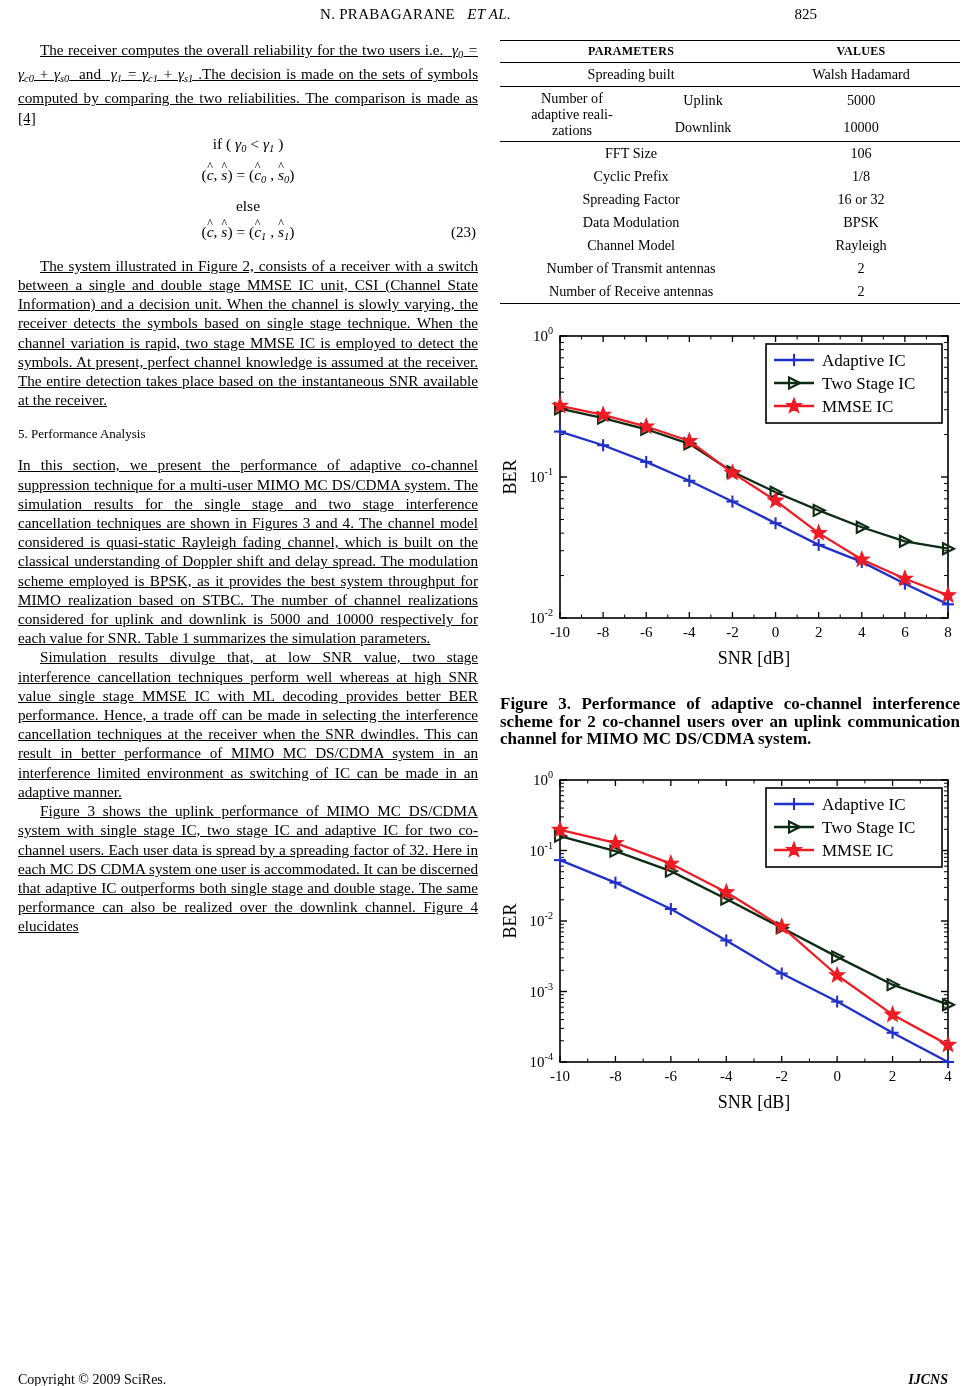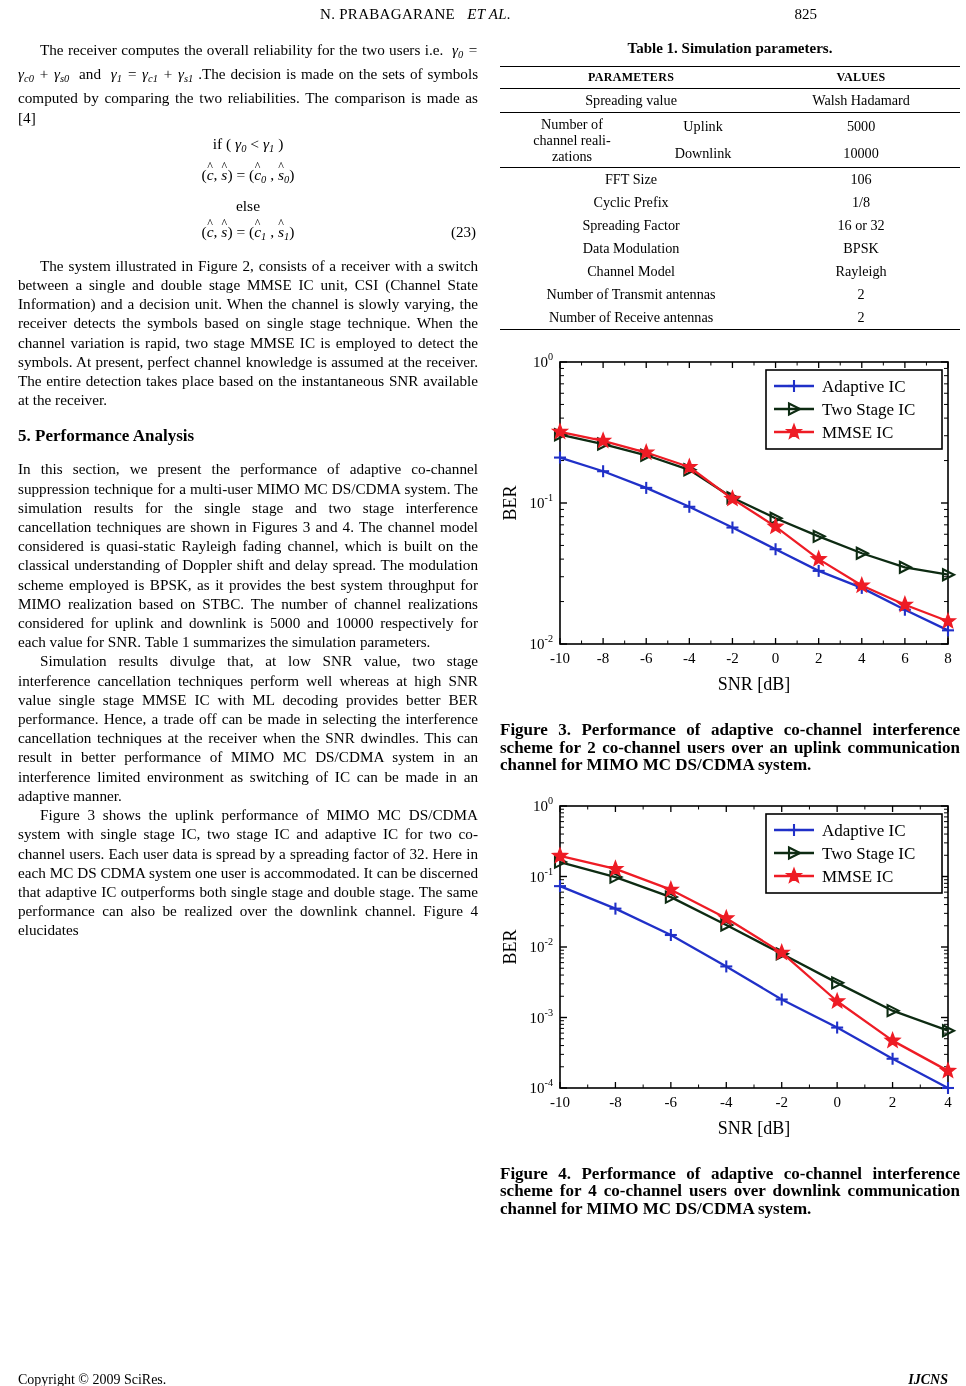--- a/index.html
+++ b/index.html
@@ -34,27 +34,28 @@
   }
 
   p.body{
     margin:0;
     font-size:15.2px;
     line-height:19.2px;
     text-align:justify;
     text-justify:inter-word;
     text-indent:22px;
     hyphens:manual;
+    text-decoration:underline;
   }
   p.body.noindent{text-indent:0;}
 
   h2.section{
     margin:17px 0 13px 0;
-    font-size:17px;
-    font-weight:bold;
+    font-size:13px;
+    font-weight:normal;
     font-family:"Liberation Serif", serif;
   }
 
   
   .eqblock{margin:4px 0 6px 0;}
   .eqline{
     text-align:center;
     font-size:15.5px;
     line-height:26px;
     position:relative;
@@ -127,36 +128,35 @@
 
     <h2 class="section">5. Performance Analysis</h2>
 
     <p class="body noindent">In this section, we present the performance of adaptive co-channel suppression technique for a multi-user MIMO MC DS/CDMA system. The simulation results for the single stage and two stage interference cancellation techniques are shown in Figures 3 and 4. The channel model considered is quasi-static Rayleigh fading channel, which is built on the classical understanding of Doppler shift and delay spread. The modulation scheme employed is BPSK, as it provides the best system throughput for MIMO realization based on STBC. The number of channel realizations considered for uplink and downlink is 5000 and 10000 respectively for each value for SNR. Table 1 summarizes the simulation parameters.</p>
     <p class="body">Simulation results divulge that, at low SNR value, two stage interference cancellation techniques perform well whereas at high SNR value single stage MMSE IC with ML decoding provides better BER performance. Hence, a trade off can be made in selecting the interference cancellation techniques at the receiver when the SNR dwindles. This can result in better performance of MIMO MC DS/CDMA system in an interference limited environment as switching of IC can be made in an adaptive manner.</p>
     <p class="body">Figure 3 shows the uplink performance of MIMO MC DS/CDMA system with single stage IC, two stage IC and adaptive IC for two co-channel users. Each user data is spread by a spreading factor of 32. Here in each MC DS CDMA system one user is accommodated. It can be discerned that adaptive IC outperforms both single stage and double stage. The same performance can also be realized over the downlink channel. Figure 4 elucidates</p>
   </div>
 
   <div class="col-right">
 
-    <div class="tbl-caption">Table 1. Simulation parameters.</div>
 
     <table class="sim">
       <tbody>
           <tr class="rule-top hdr">
         <td colspan="2">PARAMETERS</td>
         <td>VALUES</td>
       </tr>
       <tr class="rule-mid">
-        <td colspan="2">Spreading value</td>
+        <td colspan="2">Spreading built</td>
         <td>Walsh Hadamard</td>
       </tr>
       <tr class="rule-mid">
         <td rowspan="2" style="width:140px;line-height:16px;">
           <span>Number of</span><br>
-          <span>channel reali-</span><br>
+          <span>adaptive reali-</span><br>
           <span>zations</span>
         </td>
         <td>Uplink</td>
         <td>5000</td>
       </tr>
       <tr>
         <td>Downlink</td>
         <td>10000</td>
       </tr>
       <tr class="rule-mid">
@@ -504,21 +504,20 @@
           <line x1="288" y1="42" x2="300" y2="42" stroke="#2030c8" stroke-width="2.1"></line>
           <line x1="294" y1="36" x2="294" y2="48" stroke="#2030c8" stroke-width="2.1"></line>
           <text x="322" y="48" font-family="&quot;Liberation Serif&quot;, serif" font-size="17" fill="#000">Adaptive IC</text>
           <line x1="274" y1="65" x2="314" y2="65" stroke="#0d2b12" stroke-width="2.3"></line>
           <polygon points="289,59.5 300,65 289,70.5" fill="none" stroke="#0d2b12" stroke-width="2.1"></polygon>
           <text x="322" y="71" font-family="&quot;Liberation Serif&quot;, serif" font-size="17" fill="#000">Two Stage IC</text>
           <line x1="274" y1="88" x2="314" y2="88" stroke="#ee1c25" stroke-width="2.3"></line>
           <polygon points="294.00,80.40 295.88,85.41 301.23,85.65 297.04,88.99 298.47,94.15 294.00,91.20 289.53,94.15 290.96,88.99 286.77,85.65 292.12,85.41" fill="#ee1c25" stroke="#ee1c25" stroke-width="1.4"></polygon>
           <text x="322" y="94" font-family="&quot;Liberation Serif&quot;, serif" font-size="17" fill="#000">MMSE IC</text>
         </svg>
-      <div class="figcap">Figure 4. Performance of adaptive co-channel interference scheme for 4 co-channel users over downlink communication channel for MIMO MC DS/CDMA system.</div>
     </div>
   </div>
 
   <div class="footer">
     <span class="left">Copyright © 2009 SciRes.</span>
     <span class="right">IJCNS</span>
   </div>
 
 </div>
 

